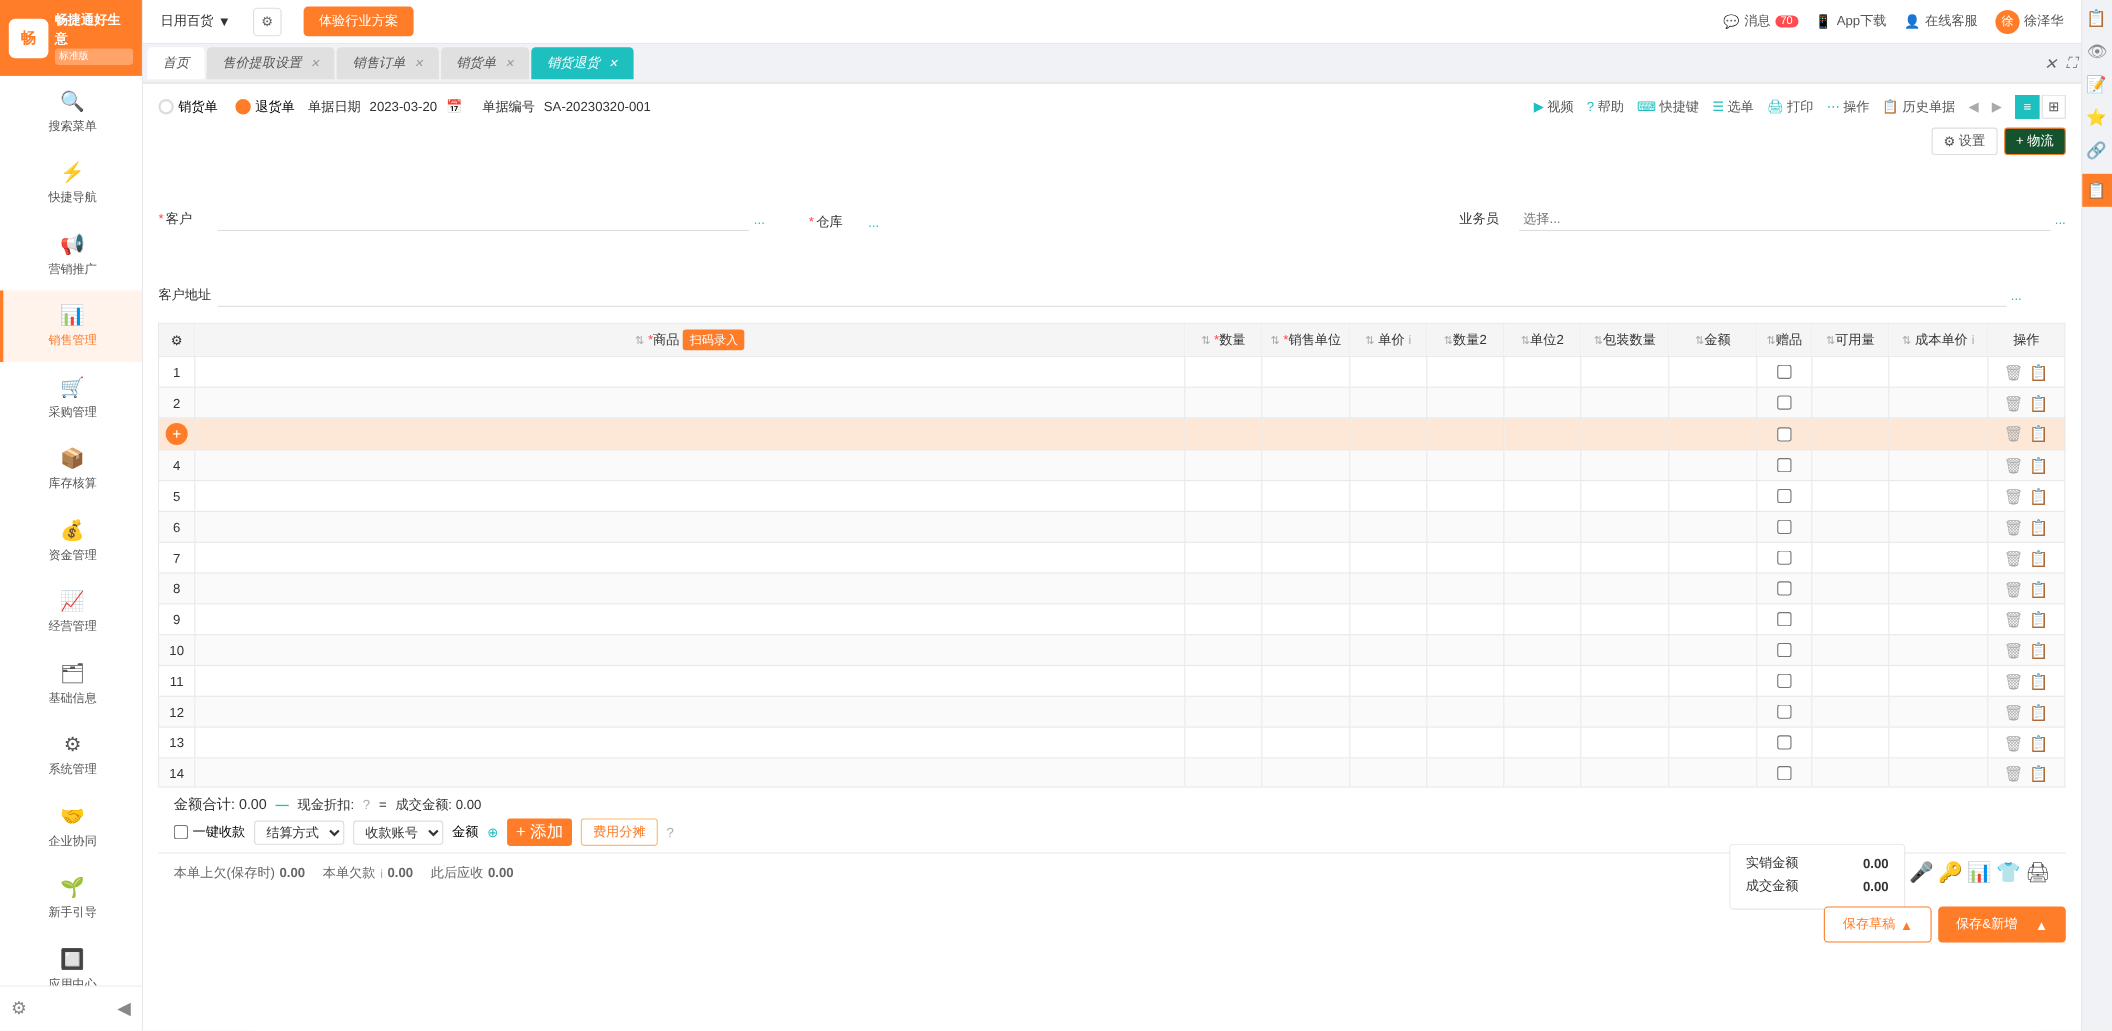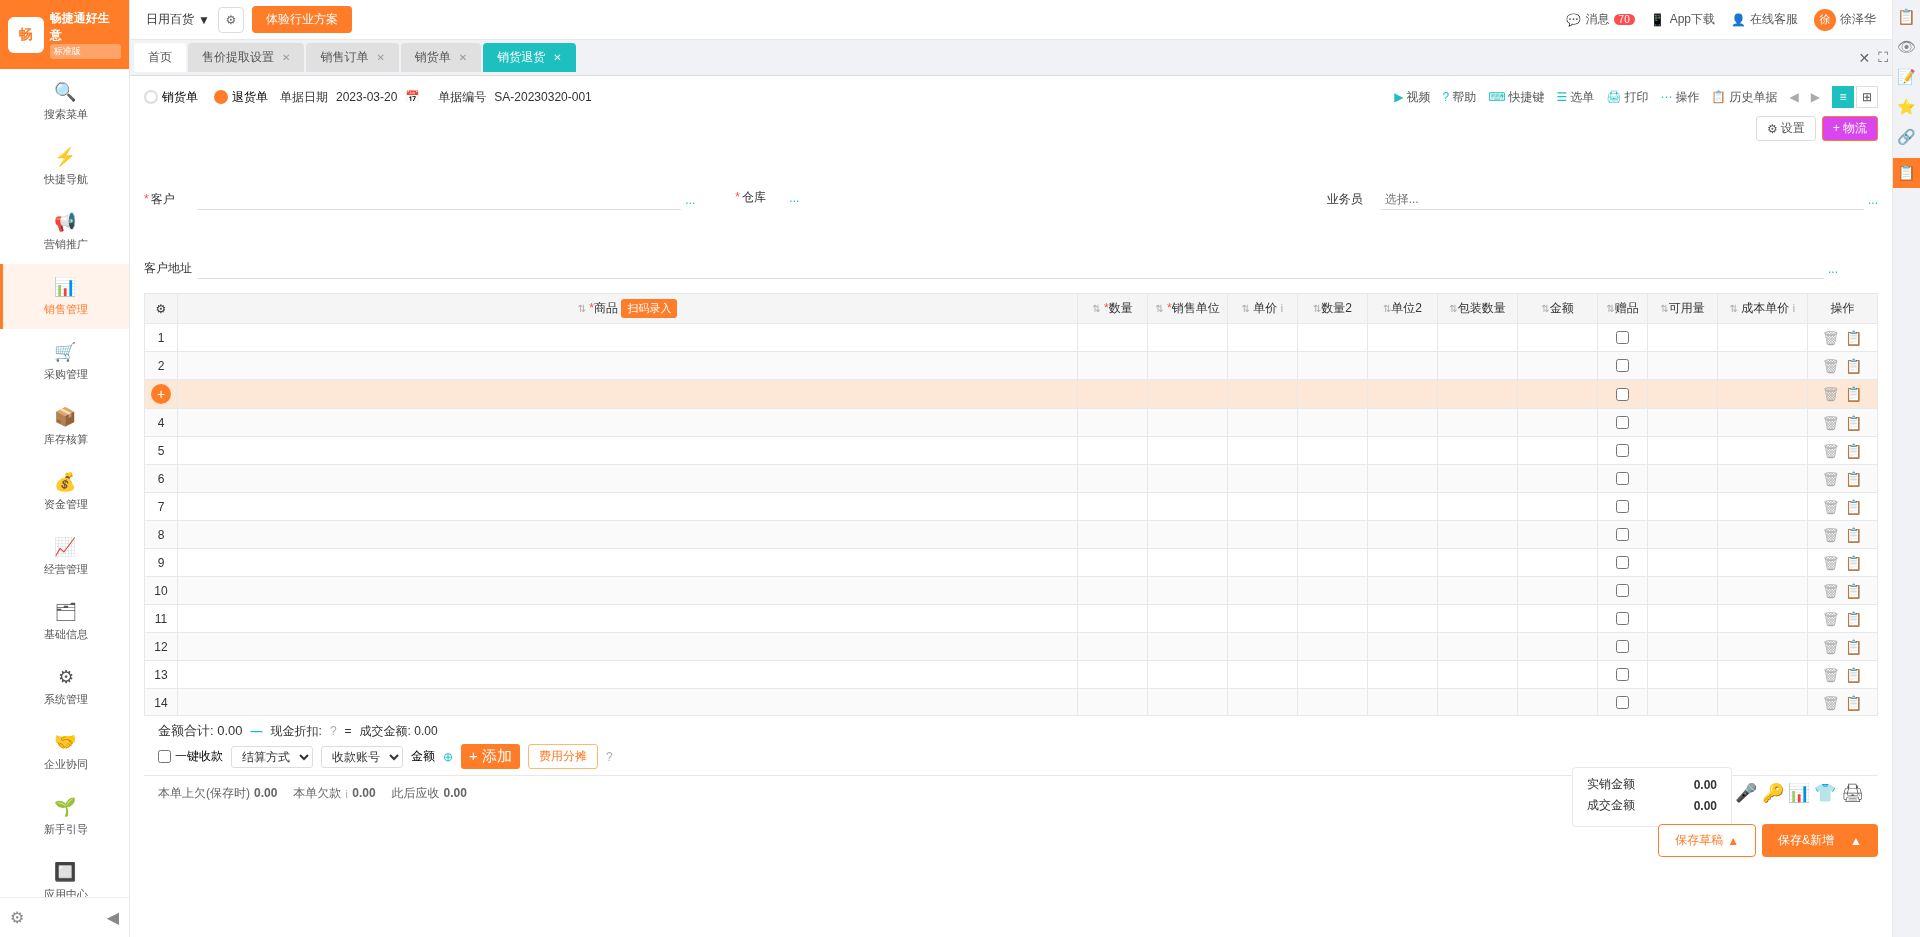--- a/index.html
+++ b/index.html
@@ -16,30 +16,30 @@
     .nav-icon { font-size: 18px; }
     .nav-label { font-size: 11px; text-align: center; }
     .sidebar-bottom { padding: 10px; display: flex; justify-content: space-between; align-items: center; border-top: 1px solid #eee; }
     .sidebar-bottom-icon { color: #888; font-size: 16px; cursor: pointer; }
 
     
     .main { flex: 1; display: flex; flex-direction: column; overflow: hidden; }
 
     
     .top-header { background: #fff; height: 40px; display: flex; align-items: center; justify-content: space-between; padding: 0 16px; border-bottom: 1px solid #e8e8e8; }
-    .header-left { display: flex; align-items: center; gap: 8px; justify-content: center; }
+    .header-left { display: flex; align-items: center; gap: 20px; justify-content: center; }
     .daily-selector { display: flex; align-items: center; gap: 4px; color: #333; font-size: 13px; cursor: pointer; }
     .gear-btn { width: 26px; height: 26px; border: 1px solid #ddd; border-radius: 4px; display: flex; align-items: center; justify-content: center; cursor: pointer; color: #666; }
     .experience-btn { background: #ff7c29; color: #fff; border: none; padding: 5px 14px; border-radius: 4px; cursor: pointer; font-size: 12px; }
     .header-right { display: flex; align-items: center; gap: 16px; color: #555; font-size: 12px; }
     .header-right-item { display: flex; align-items: center; gap: 4px; cursor: pointer; }
     .badge { background: #ff4d4f; color: #fff; border-radius: 10px; padding: 0 5px; font-size: 10px; min-width: 18px; text-align: center; }
 
     
-    .tabs { display: flex; align-items: center; background: #f0f2f5; border-bottom: 1px solid #ddd; height: 36px; padding: 0 4px; }
+    .tabs { display: flex; align-items: center; background: #f0f2f5; border-bottom: 1px solid #ddd; height: 36px; padding: 0 4px; font-style: italic; }
     .tab { display: flex; align-items: center; gap: 4px; padding: 6px 14px; cursor: pointer; color: #555; border-radius: 4px 4px 0 0; font-size: 13px; white-space: nowrap; position: relative; background: #e0e0e0; margin-right: 2px; }
     .tab.active { background: #1dbfbf; color: #fff; }
     .tab-home { background: #fff; }
     .tab-close { font-size: 10px; margin-left: 4px; color: #999; cursor: pointer; }
     .tab.active .tab-close { color: #fff; }
     .tabs-right { margin-left: auto; display: flex; align-items: center; gap: 8px; }
     .tabs-right-icon { color: #666; cursor: pointer; font-size: 14px; }
 
     
     .content { flex: 1; overflow: auto; background: #fff; padding: 10px 14px; }
@@ -49,24 +49,24 @@
     .radio-group { display: flex; gap: 16px; align-items: center; }
     .radio-item { display: flex; align-items: center; gap: 4px; cursor: pointer; }
     .radio-circle { width: 14px; height: 14px; border-radius: 50%; border: 2px solid #ddd; background: #fff; flex-shrink: 0; }
     .radio-circle.checked { border-color: #ff7c29; background: #ff7c29; }
     .form-header-middle { display: flex; align-items: center; gap: 8px; color: #333; }
     .toolbar-right { margin-left: auto; display: flex; align-items: center; gap: 12px; color: #555; font-size: 12px; }
     .toolbar-btn { display: flex; align-items: center; gap: 3px; cursor: pointer; color: #555; }
     .toolbar-btn-icon { color: #1dbfbf; }
     .arrow-btn { color: #aaa; cursor: pointer; }
     .action-btn { border: 1px solid #ddd; background: #fff; padding: 3px 10px; border-radius: 3px; cursor: pointer; font-size: 12px; color: #555; display: flex; align-items: center; gap: 3px; }
-    .action-btn.orange { background: #d946ef; color: #fff; border-color: #ff7c29; justify-content: center; }
-
-    
-    .fields-row { display: flex; align-items: flex-start; gap: 0; margin-bottom: 6px; margin-top: 48px; }
+    .action-btn.orange { background: #14532d; color: #fff; border-color: #ff7c29; justify-content: center; }
+
+    
+    .fields-row { display: flex; align-items: flex-end; gap: 0; margin-bottom: 6px; margin-top: 48px; }
     .field-group { display: flex; align-items: center; flex: 1; gap: 4px; }
     .field-label { color: #333; white-space: nowrap; min-width: 50px; }
     .field-label.required::before { content: '*'; color: #ff4d4f; margin-right: 2px; }
     .field-input { flex: 1; border: none; border-bottom: 1px solid #ddd; padding: 3px 4px; color: #333; min-width: 100px; outline: none; }
     .field-dots { color: #1dbfbf; cursor: pointer; }
 
     
     .data-table { width: 100%; border-collapse: collapse; margin-top: 8px; }
     .data-table th { background: #f5f5f5; border: 1px solid #e8e8e8; padding: 5px 6px; text-align: center; color: #333; font-weight: normal; white-space: nowrap; position: sticky; top: 0; z-index: 2; }
     .data-table td { border: 1px solid #e8e8e8; padding: 4px 6px; text-align: center; color: #333; height: 28px; }

